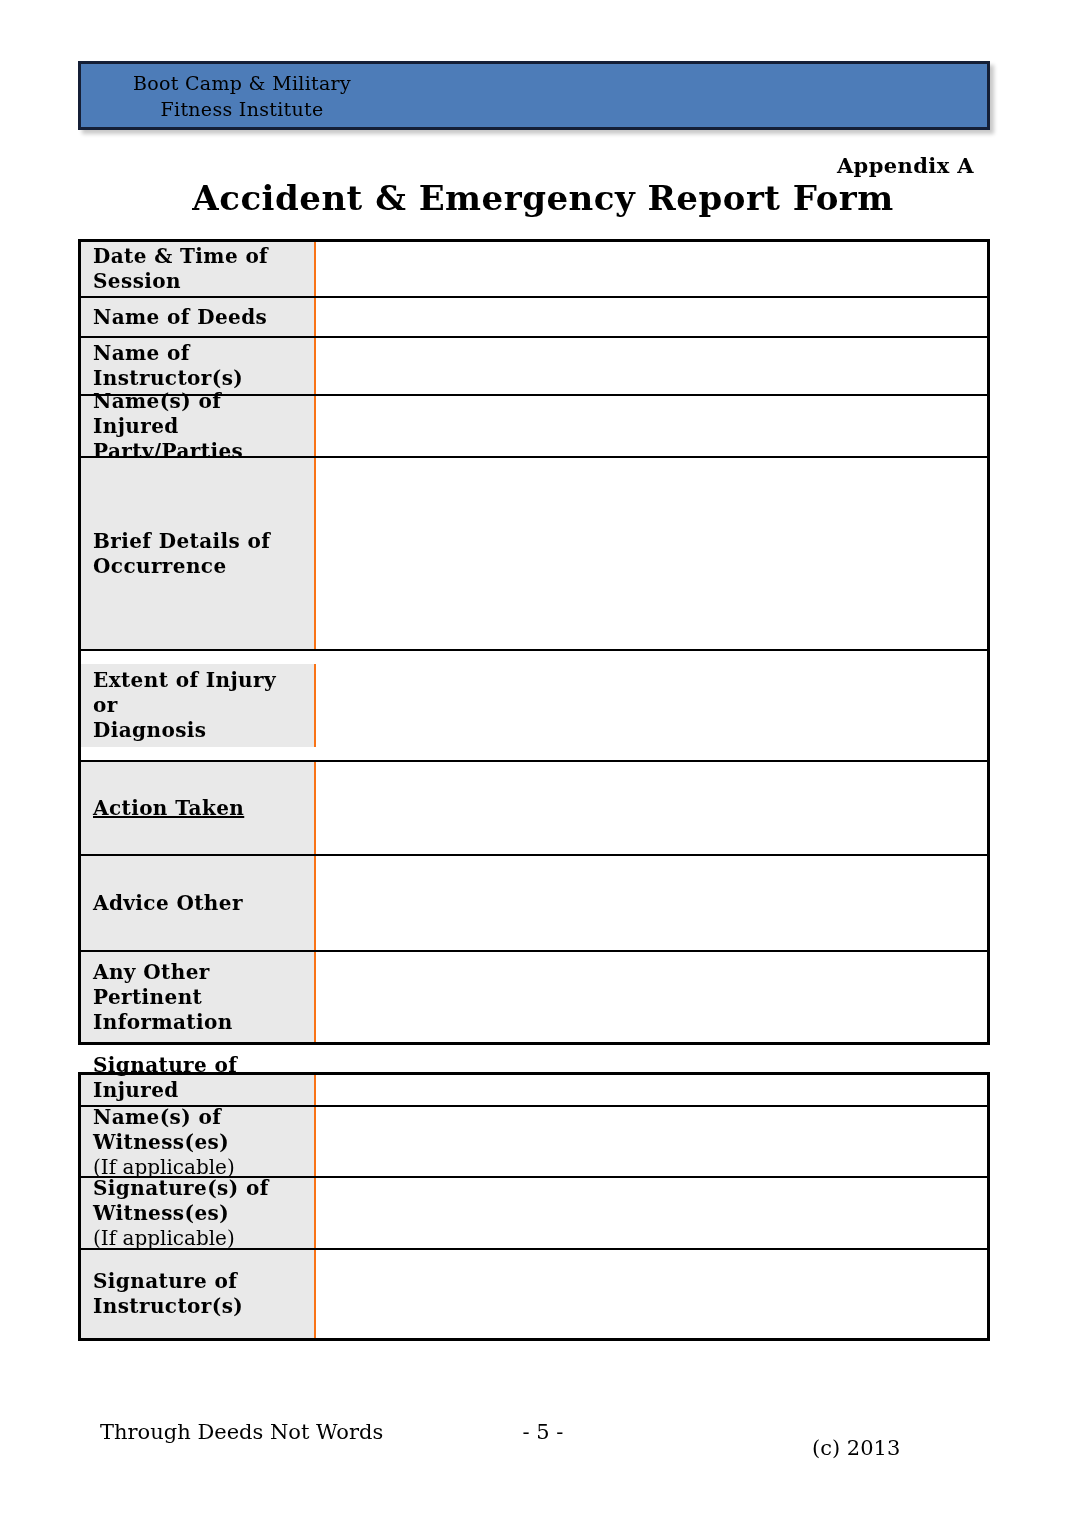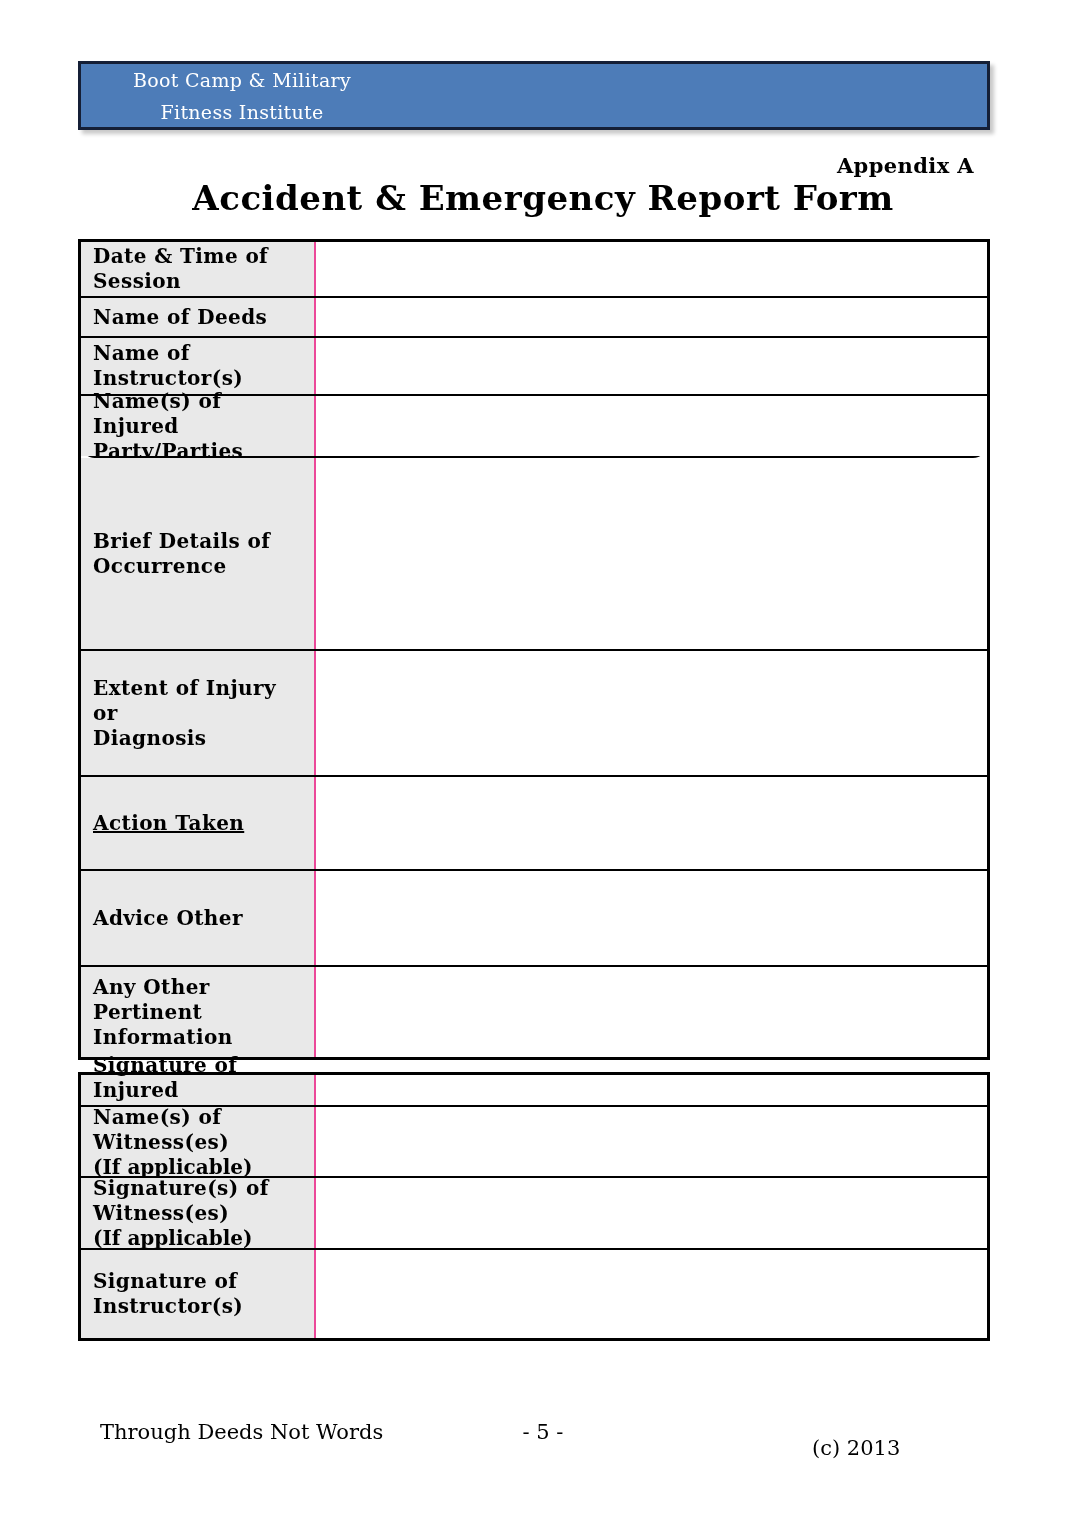--- a/index.html
+++ b/index.html
@@ -14,22 +14,22 @@
   
   .header-bar{
     position:absolute;left:78px;top:61px;width:912px;height:69px;
     background:#4d7cb8;
     border:3px solid #151f36;
     box-sizing:border-box;
     display:flex;align-items:center;justify-content:space-between;
     box-shadow:4px 4px 4px #c9c9c9;
   }
   .header-block{
-    color:#ffffff;
-    font-size:19px;line-height:32px;text-align:center;
+    color:#000000;
+    font-size:19px;line-height:26px;text-align:center;
     letter-spacing:0.3px;
   }
   .header-block.left{margin-left:52px;}
   .header-block.right{margin-right:48px;}
   
   .appendix{
     position:absolute;top:153px;right:112px;
     font-size:21px;font-weight:bold;letter-spacing:0.4px;
   }
   .doc-title{
@@ -47,43 +47,43 @@
   .form-table.signatures{top:1072px;}
   .form-row{
     display:flex;
     border-bottom:2px solid #000;
     box-sizing:border-box;
   }
   .form-row:last-child{border-bottom:none;}
   .label-cell{
     width:235px;min-width:235px;
     background:#e9e9e9;
-    border-right:2px solid #ec4899;
+    border-right:2px solid #f97316;
     box-sizing:border-box;
     display:flex;flex-direction:column;justify-content:center;
     padding:4px 16px 4px 12px;
   }
   .label-text{
     font-weight:bold;
     font-size:20px;line-height:25px;
     letter-spacing:0.4px;
     white-space:pre-line;
   }
   .label-note{
-    font-weight:bold;
+    font-weight:normal;
     font-size:20px;line-height:24px;
     white-space:pre-line;
   }
   .value-cell{
     flex:1;background:#ffffff;
     font-size:20px;padding:4px 8px;box-sizing:border-box;
   }
   
-  .mr0{height:56px;} .mr1{height:40px;} .mr2{height:58px;} .mr3{height:62px;border-radius:14px;}
-  .mr4{height:193px;} .mr5{height:126px;} .mr6{height:94px;text-decoration:underline;} .mr7{height:96px;}
+  .mr0{height:56px;} .mr1{height:40px;} .mr2{height:58px;} .mr3{height:62px;}
+  .mr4{height:193px;} .mr5{height:111px;align-items:center;} .mr6{height:94px;text-decoration:underline;} .mr7{height:96px;}
   .mr8{height:90px;}
   
   .sr0{height:32px;} .sr1{height:71px;} .sr2{height:72px;} .sr3{height:88px;}
   
   .footer{position:absolute;top:1420px;left:0;width:100%;height:30px;font-size:21px;}
   .footer .motto{position:absolute;left:100px;}
   .footer .page-number{position:absolute;left:0;width:100%;text-align:center;}
   .footer .copyright{position:absolute;left:812px;margin-top:16px;}
 </style>
 </head>

